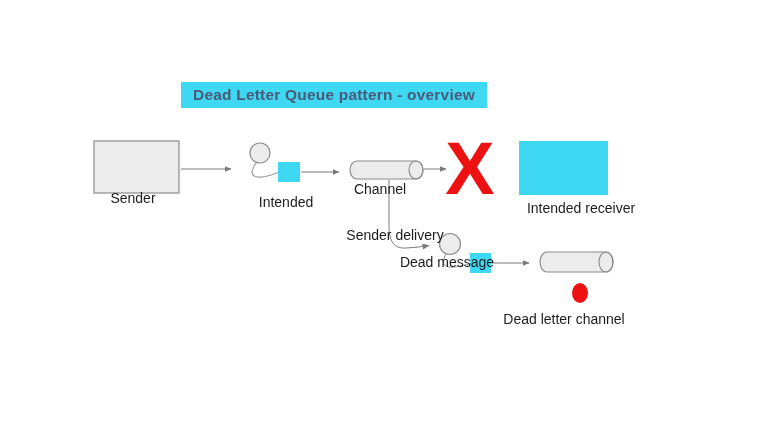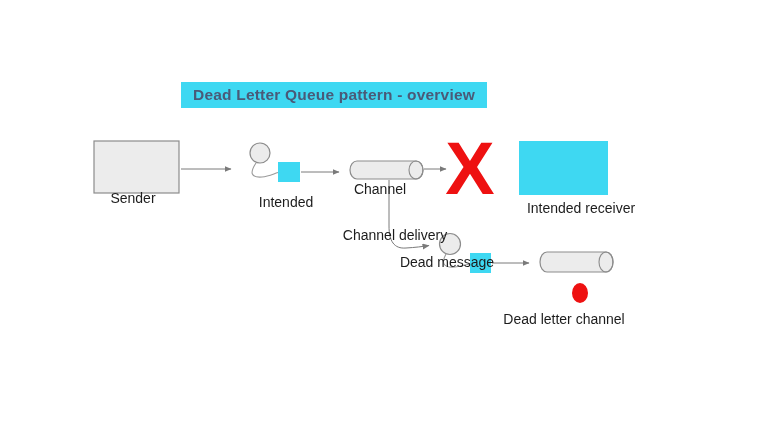--- a/index.html
+++ b/index.html
@@ -78,16 +78,16 @@
       <ellipse class="cap" cx="606" cy="262" rx="7" ry="10"></ellipse>
     </g>
 
     <ellipse class="dot" cx="580" cy="293" rx="8" ry="10"></ellipse>
   </svg>
 
   <div class="node-label" style="left:133px;top:192px">Sender</div>
   <div class="node-label" style="left:286px;top:196px">Intended</div>
   <div class="node-label" style="left:380px;top:183px">Channel</div>
   <div class="node-label" style="left:581px;top:202px">Intended receiver</div>
-  <div class="node-label" style="left:395px;top:229px">Channel delivery</div>
+  <div class="node-label" style="left:395px;top:229px">Sender delivery</div>
   <div class="node-label" style="left:447px;top:256px">Dead message</div>
   <div class="node-label" style="left:564px;top:313px">Dead letter channel</div>
 </div>
 
 </body></html>

